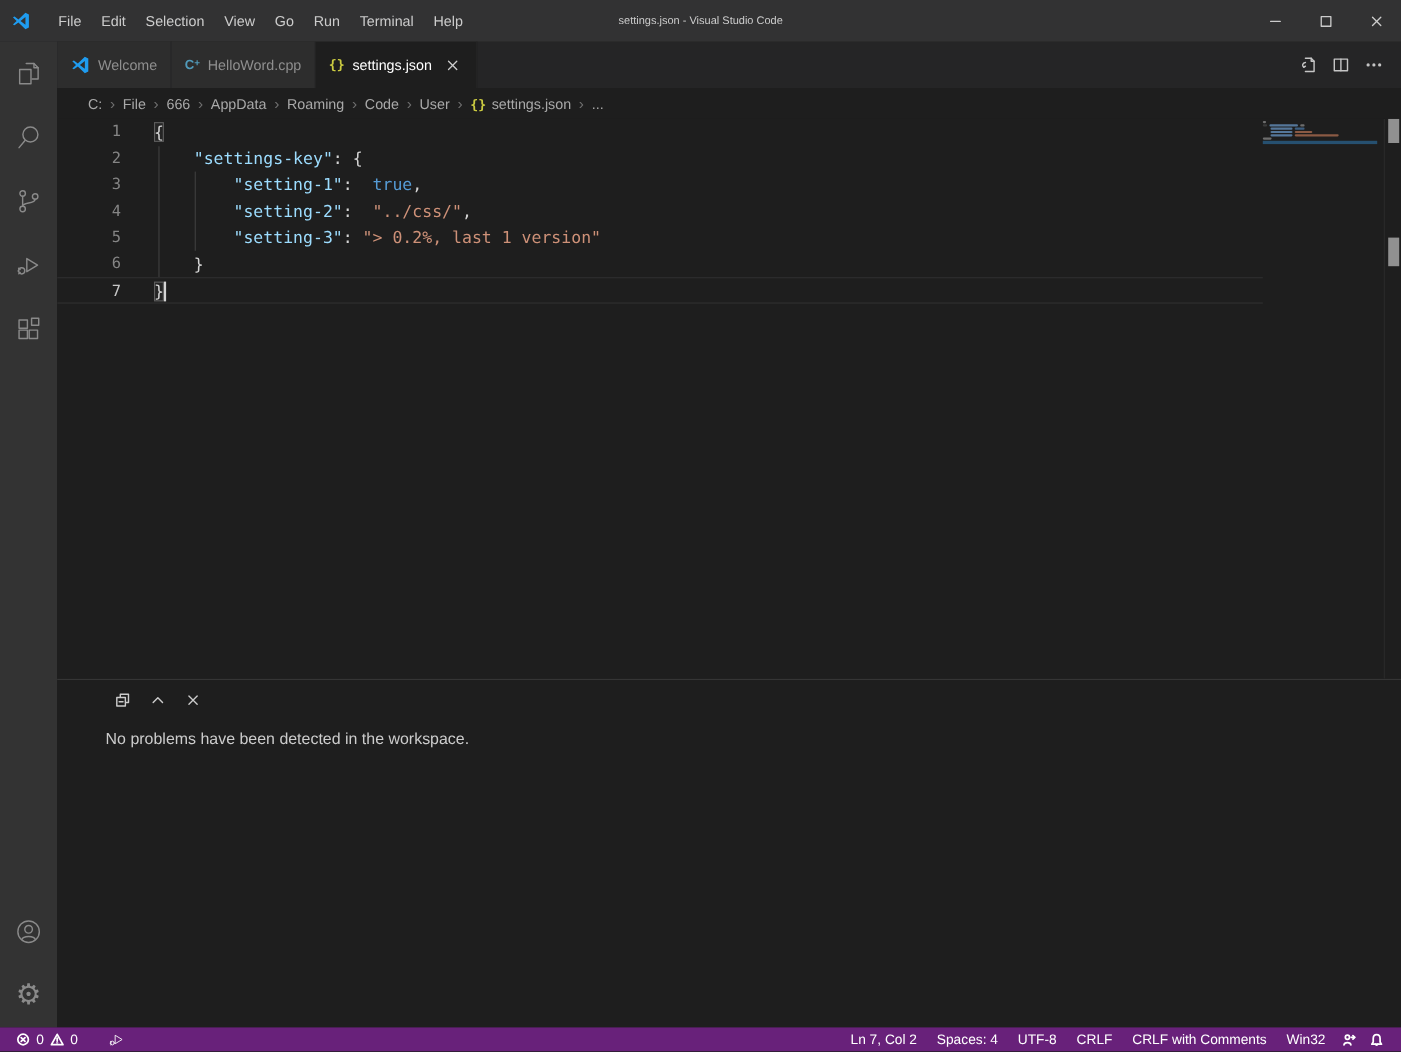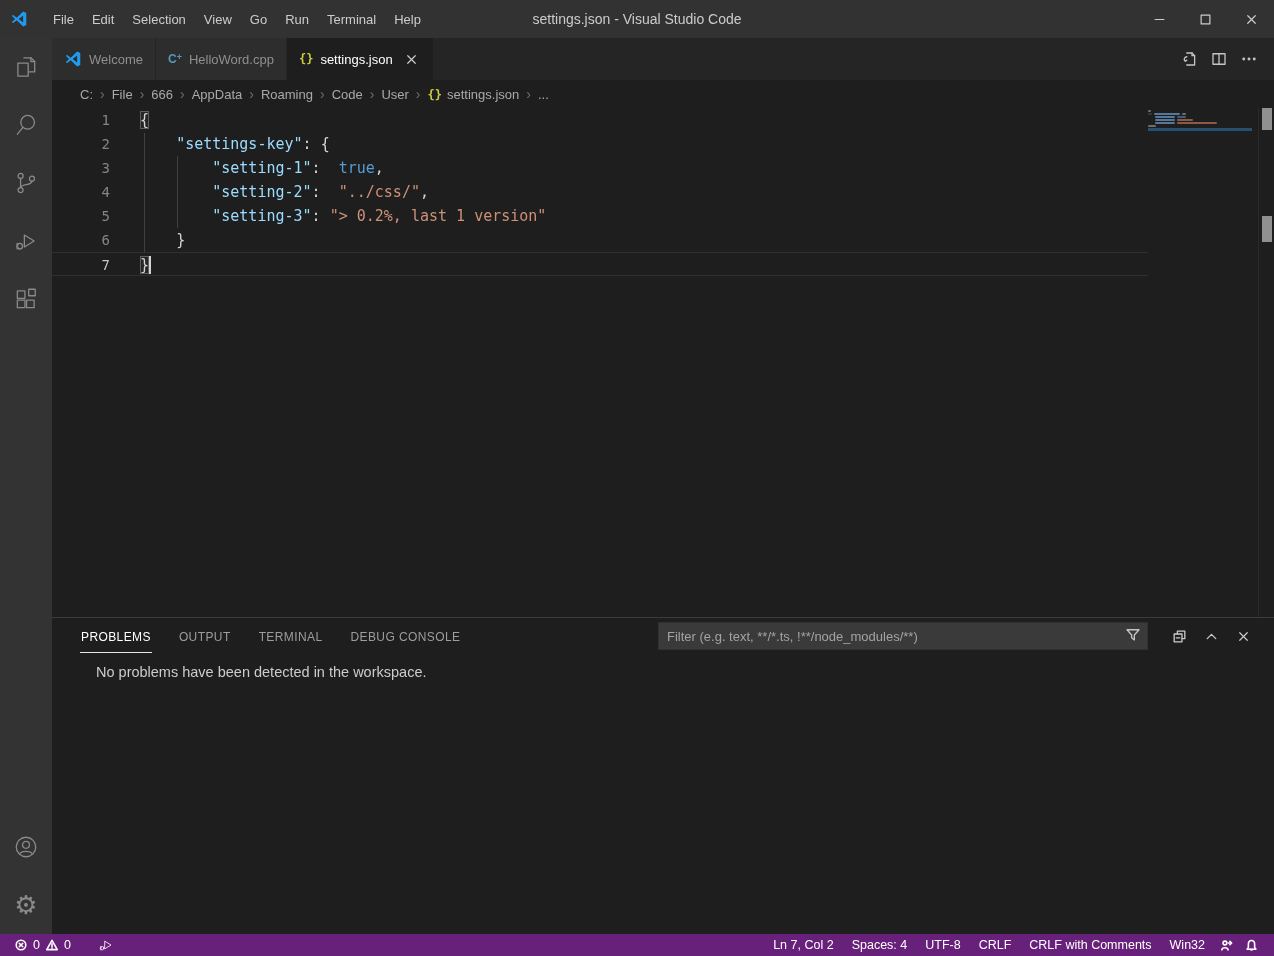--- a/index.html
+++ b/index.html
@@ -8,21 +8,21 @@
   .app { width:1274px; height:956px; display:flex; flex-direction:column; }
 
   
   .titlebar { height:38px; background:#323233; display:flex; align-items:center;
               position:relative; flex:none; color:#cccccc; }
   .tb-logo { width:22px; height:22px; margin:0 12px 0 10px; display:flex; align-items:center; }
   .menubar { display:flex; height:100%; align-items:flex-start; }
   .menu-item { padding:0 9px; font-size:13px; color:#cccccc; height:100%;
                display:flex; align-items:center; cursor:default; }
   .tb-title { position:absolute; left:50%; transform:translateX(-50%);
-              font-size:14px; color:#cccccc; white-space:nowrap; }
+              font-size:10px; color:#cccccc; white-space:nowrap; }
   .win-controls { margin-left:auto; display:flex; height:100%; }
   .win-btn { width:46px; height:100%; display:flex; align-items:center; justify-content:center;
              color:#cccccc; }
 
   
   .main { flex:1; display:flex; min-height:0; }
   .activitybar { width:52px; background:#333333; display:flex; flex-direction:column;
                  align-items:center; flex:none; }
   .ab-top { display:flex; flex-direction:column; }
   .ab-bottom { margin-top:auto; display:flex; flex-direction:column; }
@@ -398,34 +398,20 @@
         </div>
 
         <div class="overview-ruler">
           <div class="ov-mark m1"></div>
           <div class="ov-mark m2"></div>
         </div>
       </div>
 
       <div class="panel">
         <div class="panel-header">
-          <div style="display:flex;" id="panel-tabs">
-              <div class="ptab active">PROBLEMS</div>
-              <div class="ptab">OUTPUT</div>
-              <div class="ptab">TERMINAL</div>
-              <div class="ptab">DEBUG CONSOLE</div>
-            </div>
-          <div class="panel-filter-wrap">
-            <input class="panel-filter" placeholder="Filter (e.g. text, **/*.ts, !**/node_modules/**)" style="">
-            <span class="filter-funnel" id="filter-ic">
-                <svg width="18" height="18" viewBox="0 0 24 24" fill="none" stroke="currentColor" stroke-width="1.7333333333333334" stroke-linecap="round" stroke-linejoin="round">
-                  <path d="M4 5 h16 l-6.2 7 v6.5 l-3.6 -2.8 v-3.7 Z"></path>
-                </svg>
-              </span>
-          </div>
           <div class="panel-actions" id="panel-actions">
               <div class="pa-btn">
                 <span>
                   <svg width="17" height="17" viewBox="0 0 24 24" fill="none" stroke="currentColor" stroke-width="1.835294117647059" stroke-linecap="round" stroke-linejoin="round">
                     <path d="M9 8 V4.5 h10.5 V15 H16"></path>
                     <rect x="4.5" y="8.5" width="11" height="11"></rect>
                     <line x1="7.5" y1="14" x2="12.5" y2="14"></line>
                   </svg>
                 </span>
               </div>

